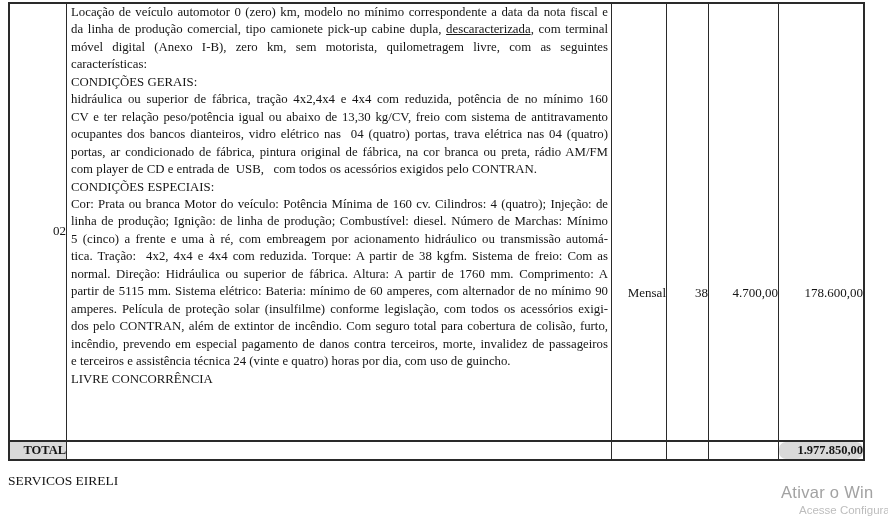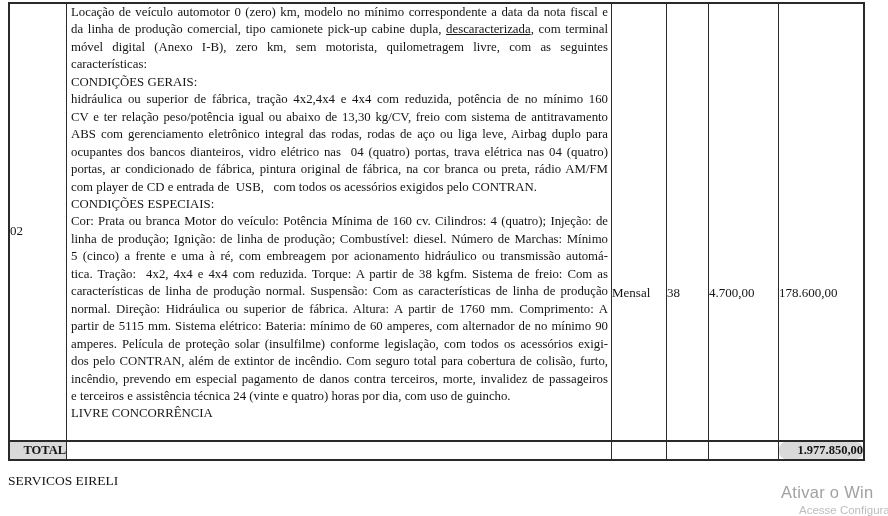--- a/index.html
+++ b/index.html
@@ -13,21 +13,21 @@
   .total-row{height:17px;}
   .cell{box-sizing:border-box;border-right:1px solid #2a2a2a;position:relative;overflow:hidden;}
   .cell:last-child{border-right:none;}
   .col-item{width:57px;}
   .col-desc{width:545px;}
   .col-period{width:55px;}
   .col-qty{width:42px;}
   .col-unit{width:70px;}
   .col-total{width:84px;}
 
-  .cellval{position:absolute;left:0;right:0;text-align:left;font-size:13px;}
+  .cellval{position:absolute;left:0;right:0;text-align:right;font-size:13px;}
   .item-row .col-item .cellval{top:219px;}
   .item-row .col-period .cellval,
   .item-row .col-qty .cellval,
   .item-row .col-unit .cellval,
   .item-row .col-total .cellval{top:281px;}
 
   .desc{padding:0 3px 0 4px;font-size:12.8px;line-height:17.45px;}
   .dline{text-align:justify;text-align-last:left;white-space:pre-wrap;}
   .dline.j{text-align-last:justify;}
   .dline .u{text-decoration:underline;}
@@ -60,30 +60,28 @@
         <div class="cellval">02</div>
       </div>
       <div class="cell col-desc">
         <div class="desc">
             <div class="dline j"><span>Locação de veículo automotor 0 (zero) km, modelo no mínimo correspondente a data da nota fiscal e</span></div>
             <div class="dline j"><span>da linha de produção comercial, tipo camionete pick-up cabine dupla, </span><span class="u">descaracterizada</span><span>, com terminal</span></div>
             <div class="dline j"><span>móvel digital (Anexo I-B), zero km, sem motorista, quilometragem livre, com as seguintes características:</span></div>
             <div class="dline"><span>CONDIÇÕES GERAIS:</span></div>
             <div class="dline j"><span>hidráulica ou superior de fábrica, tração 4x2,4x4 e 4x4 com reduzida, potência de no mínimo 160</span></div>
             <div class="dline j"><span>CV e ter relação peso/potência igual ou abaixo de 13,30 kg/CV, freio com sistema de antitravamento</span></div>
-            <div class="dline j"><span>ABS com gerenciamento eletrônico integral das rodas, rodas de aço ou liga leve, Airbag duplo para</span></div>
             <div class="dline j"><span>ocupantes dos bancos dianteiros, vidro elétrico nas  04 (quatro) portas, trava elétrica nas 04 (quatro)</span></div>
             <div class="dline j"><span>portas, ar condicionado de fábrica, pintura original de fábrica, na cor branca ou preta, rádio AM/FM</span></div>
             <div class="dline"><span>com player de CD e entrada de  USB,   com todos os acessórios exigidos pelo CONTRAN.</span></div>
             <div class="dline"><span>CONDIÇÕES ESPECIAIS:</span></div>
             <div class="dline j"><span>Cor: Prata ou branca Motor do veículo: Potência Mínima de 160 cv. Cilindros: 4 (quatro); Injeção: de</span></div>
             <div class="dline j"><span>linha de produção; Ignição: de linha de produção; Combustível: diesel. Número de Marchas: Mínimo</span></div>
             <div class="dline j"><span>5 (cinco) a frente e uma à ré, com embreagem por acionamento hidráulico ou transmissão automá-</span></div>
             <div class="dline j"><span>tica. Tração:  4x2, 4x4 e 4x4 com reduzida. Torque: A partir de 38 kgfm. Sistema de freio: Com as</span></div>
-            <div class="dline j"><span>características de linha de produção normal. Suspensão: Com as características de linha de produção</span></div>
             <div class="dline j"><span>normal. Direção: Hidráulica ou superior de fábrica. Altura: A partir de 1760 mm. Comprimento: A</span></div>
             <div class="dline j"><span>partir de 5115 mm. Sistema elétrico: Bateria: mínimo de 60 amperes, com alternador de no mínimo 90</span></div>
             <div class="dline j"><span>amperes. Película de proteção solar (insulfilme) conforme legislação, com todos os acessórios exigi-</span></div>
             <div class="dline j"><span>dos pelo CONTRAN, além de extintor de incêndio. Com seguro total para cobertura de colisão, furto,</span></div>
             <div class="dline j"><span>incêndio, prevendo em especial pagamento de danos contra terceiros, morte, invalidez de passageiros</span></div>
             <div class="dline"><span>e terceiros e assistência técnica 24 (vinte e quatro) horas por dia, com uso de guincho.</span></div>
             <div class="dline"><span>LIVRE CONCORRÊNCIA</span></div>
           </div>
       </div>
       <div class="cell col-period">

